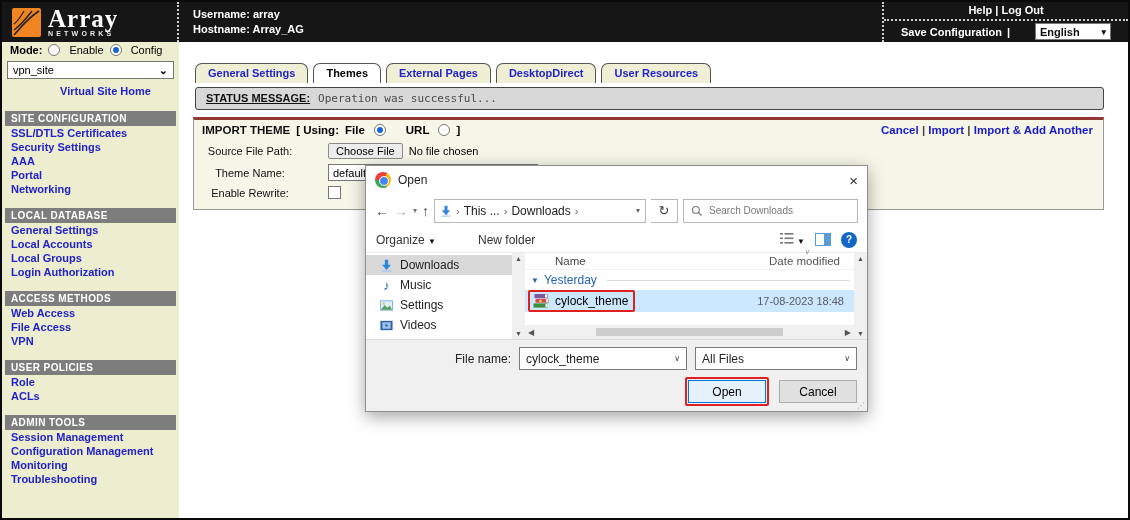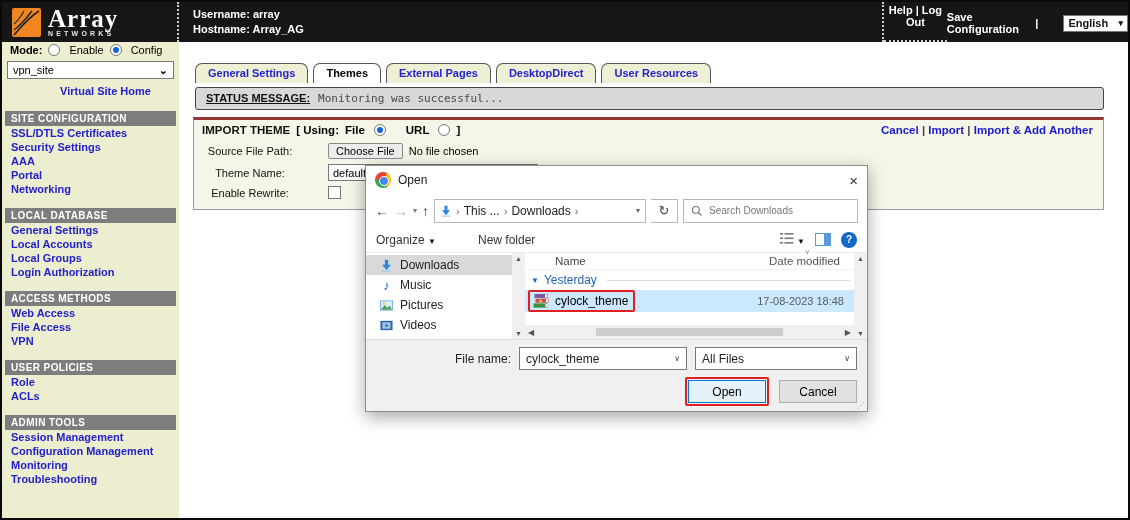--- a/index.html
+++ b/index.html
@@ -8,21 +8,21 @@
   .page { position:relative; width:1130px; height:520px; border:2px solid #0a0a0a; background:#fff; overflow:hidden; }
 
   
   .topbar { display:flex; height:40px; background:#161616; color:#fff; }
   .logo-area { width:177px; display:flex; align-items:center; gap:7px; padding-left:10px; border-right:2px dotted #cfcfcf; }
   .logo-sq { width:29px; height:29px; background:#f08521; border-radius:2px; position:relative; overflow:hidden; flex:0 0 auto; }
   .logo-sq svg { position:absolute; left:0; top:0; }
   .logo-txt .brand { font-family:"Liberation Serif", serif; font-weight:bold; font-size:25px; line-height:22px; letter-spacing:1px; }
   .logo-txt .sub { font-size:7px; letter-spacing:3.2px; color:#e8e8e8; font-weight:bold; }
   .user-info { flex:1; padding:5px 0 0 14px; font-size:11px; font-weight:bold; line-height:15px; }
-  .topbar-right { width:246px; border-left:2px dotted #cfcfcf; font-size:11px; font-weight:bold; display:flex; flex-direction:row; }
+  .topbar-right { width:246px; border-left:2px dotted #cfcfcf; font-size:11px; font-weight:bold; display:flex; flex-direction:column; }
   .tr-row1 { border-bottom:2px dotted #cfcfcf; text-align:center; padding:2px 0 3px; }
   .tr-row2 { display:flex; align-items:center; justify-content:center; gap:5px; padding-top:2px; }
   .tr-row1 a, .tr-row2 a { color:#fff; text-decoration:none; }
   .lang-select { background:#fff; color:#111; border:1px solid #777; font-size:11px; height:17px; width:76px; display:inline-flex; align-items:center; justify-content:space-between; padding:0 4px; font-weight:bold;margin-left:20px; }
 
   
   .shell { display:flex; height:478px; }
   .sidebar { width:177px; background:#ededcf; flex:0 0 auto; }
   .mode-row { display:flex; align-items:center; gap:6px; padding:2px 8px 5px; font-size:11px; }
   .mode-label { font-weight:bold; }
@@ -220,21 +220,21 @@
       <div class="tabs">
         <div class="tab">General Settings</div>
         <div class="tab active">Themes</div>
         <div class="tab">External Pages</div>
         <div class="tab">DesktopDirect</div>
         <div class="tab">User Resources</div>
       </div>
 
       <div class="status-box">
         <span class="status-label">STATUS MESSAGE:</span>
-        <span class="status-text">Monitoring was successful...</span>
+        <span class="status-text">Operation was successful...</span>
       </div>
 
       <div class="import-box">
         <div class="import-head">
           <span style="display:inline-flex;align-items:center;">
             <span class="import-title">IMPORT THEME</span>
             <span class="using-wrap">
               <span>[ Using:</span>
               <span class="radio-opt">
                 <span>File</span>
@@ -344,21 +344,21 @@
         <div class="tree-row">
           <span style="color:#1464b4;font-size:13px;width:13px;text-align:center;">♪</span>
           <span>Music</span>
         </div>
         <div class="tree-row">
           <svg width="13" height="11" viewBox="0 0 14 11">
               <rect x="0.5" y="0.5" width="13" height="10" fill="#ddeefc" stroke="#76b1e0"></rect>
               <circle cx="4" cy="3.5" r="1.3" fill="#f5c242"></circle>
               <path d="M1 10 5 5l3 3 2.5-2.5L13 10z" fill="#58a05a"></path>
             </svg>
-          <span>Pictures</span>
+          <span>Settings</span>
         </div>
         <div class="tree-row">
           <svg width="13" height="11" viewBox="0 0 14 11">
               <rect x="0.5" y="0.5" width="13" height="10" fill="#2b5fa8"></rect>
               <rect x="2.5" y="2" width="9" height="7" fill="#9cc3e8"></rect>
               <path d="M6 3.5 9 5.5 6 7.5z" fill="#2b5fa8"></path>
             </svg>
           <span>Videos</span>
         </div>
         <div class="tree-row">

